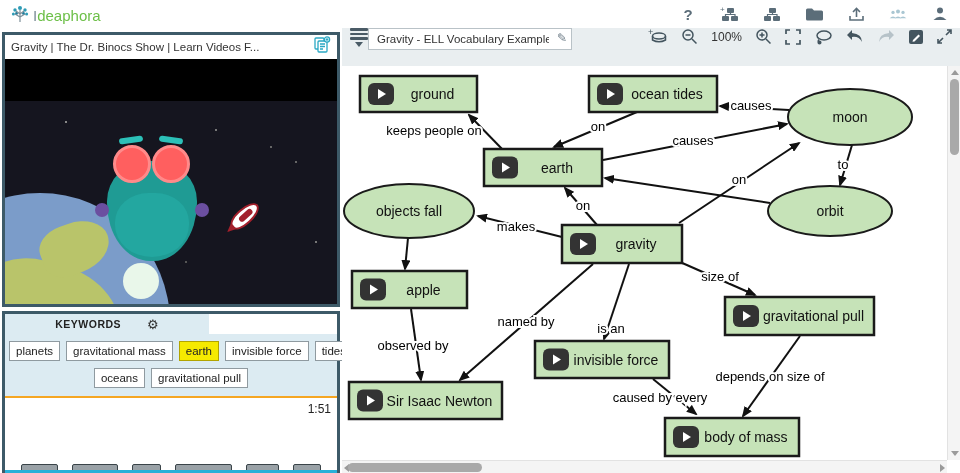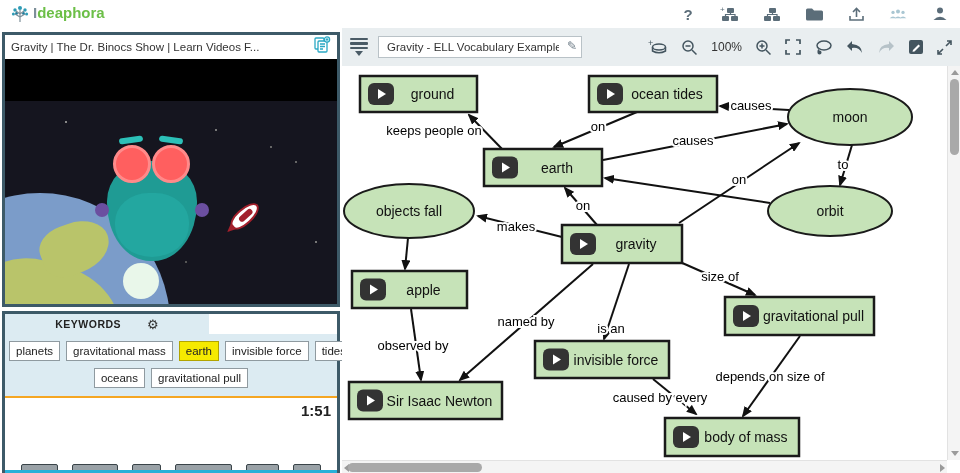--- a/index.html
+++ b/index.html
@@ -2,21 +2,21 @@
 <html><head>
 <meta charset="utf-8">
 <style>
   * { margin:0; padding:0; box-sizing:border-box; }
   html,body { width:960px; height:473px; overflow:hidden; background:#fff;
     font-family:"Liberation Sans", sans-serif; }
 
   
   .app-header { height:28px; display:flex; align-items:center; padding:0 10px;
     background:#fff; }
-  .brand { display:flex; align-items:flex-start; gap:3px;font-weight:bold; }
+  .brand { display:flex; align-items:flex-end; gap:3px; }
   .brand-text { font-size:15px; }
   .brand-i { color:#7d8f99; }
   .brand-rest { color:#6cbf47; }
   .header-icons { margin-left:auto; display:flex; align-items:center; gap:22px; }
   .hicon { color:#5b6d79; width:20px; height:18px; display:flex; align-items:center;
     justify-content:center; cursor:pointer; }
   .hicon.light { color:#a9c6d2; }
   .help-glyph { font-size:15px; font-weight:bold; color:#5b6d79; }
 
   .main-row { display:flex; height:445px; }
@@ -83,30 +83,30 @@
   .kw-title { font-size:10.5px; font-weight:bold; color:#222; letter-spacing:.5px; }
   .kw-gear { font-size:13px; color:#333; cursor:pointer; line-height:1; }
   .kw-body { background:#dcebf2; padding:7px 4px 8px 4px; }
   .kw-row { display:flex; gap:6px; justify-content:flex-start; margin-bottom:7px; }
   .kw-row.second { justify-content:center; margin-bottom:0; }
   .chip { background:#fff; border:1px solid #8f9aa0; border-radius:0; font-size:11.5px;
     color:#222; padding:3px 6px; white-space:nowrap; cursor:pointer; }
   .chip.hl { background:#f6ea00; border-color:#b2a400; }
   .orange-line { height:2px; background:#f5a623; }
   .kw-footer { flex:1; background:#fff; position:relative; }
-  .ts { position:absolute; right:6px; top:4px; font-size:15px; font-weight:bold; color:#222; }
+  .ts { position:absolute; right:6px; top:4px; font-size:12px; font-weight:normal; color:#222; }
   .partial-row { position:absolute; left:0; right:0; bottom:3px; height:6px; display:flex;
     gap:14px; padding:0 16px; overflow:hidden; }
   .partial-chip { height:10px; background:#9aa2a7; border:1px solid #3a4449; border-radius:2px; }
   .blue-bar { position:absolute; left:0; right:0; bottom:0; height:3px; background:#29b0d8; }
 
   
   .canvas-col { flex:1; display:flex; flex-direction:column; min-width:0; }
-  .map-toolbar { height:38px; background:#e9eef0; display:flex; align-items:center;
-    padding:0 8px; gap:10px; }
+  .map-toolbar { height:38px; background:#e9eef0; display:flex; align-items:flex-start;
+    padding:0 8px; }
   .burger { display:flex; flex-direction:column; align-items:center; gap:2px; cursor:pointer; }
   .burger i { display:block; height:2.5px; background:#4a5b66; border-radius:1px; }
   .burger .b1{width:18px;} .burger .b2{width:18px;} .burger .b3{width:18px;}
   .burger .caret { width:0; height:0; border-left:4px solid transparent;
     border-right:4px solid transparent; border-top:5px solid #4a5b66; }
   .map-title-wrap { position:relative; }
   .map-title-input { width:204px; height:22px; border:1px solid #b9c2c7; background:#fff;
     font-size:11.5px; color:#333; padding:0 22px 0 8px; font-family:"Liberation Sans",sans-serif; }
   .pencil-icon { position:absolute; right:5px; top:3px; color:#6b7a85; font-size:12px;
     cursor:pointer; }

